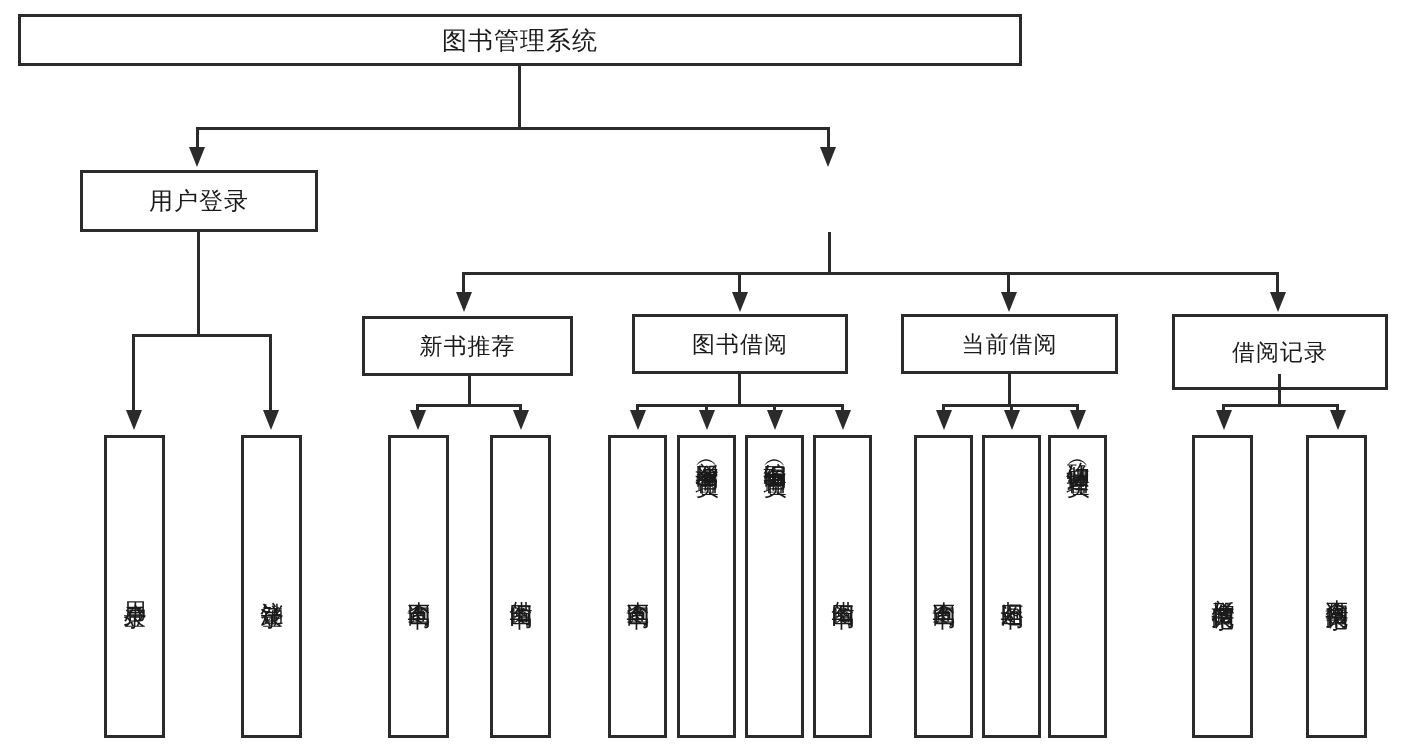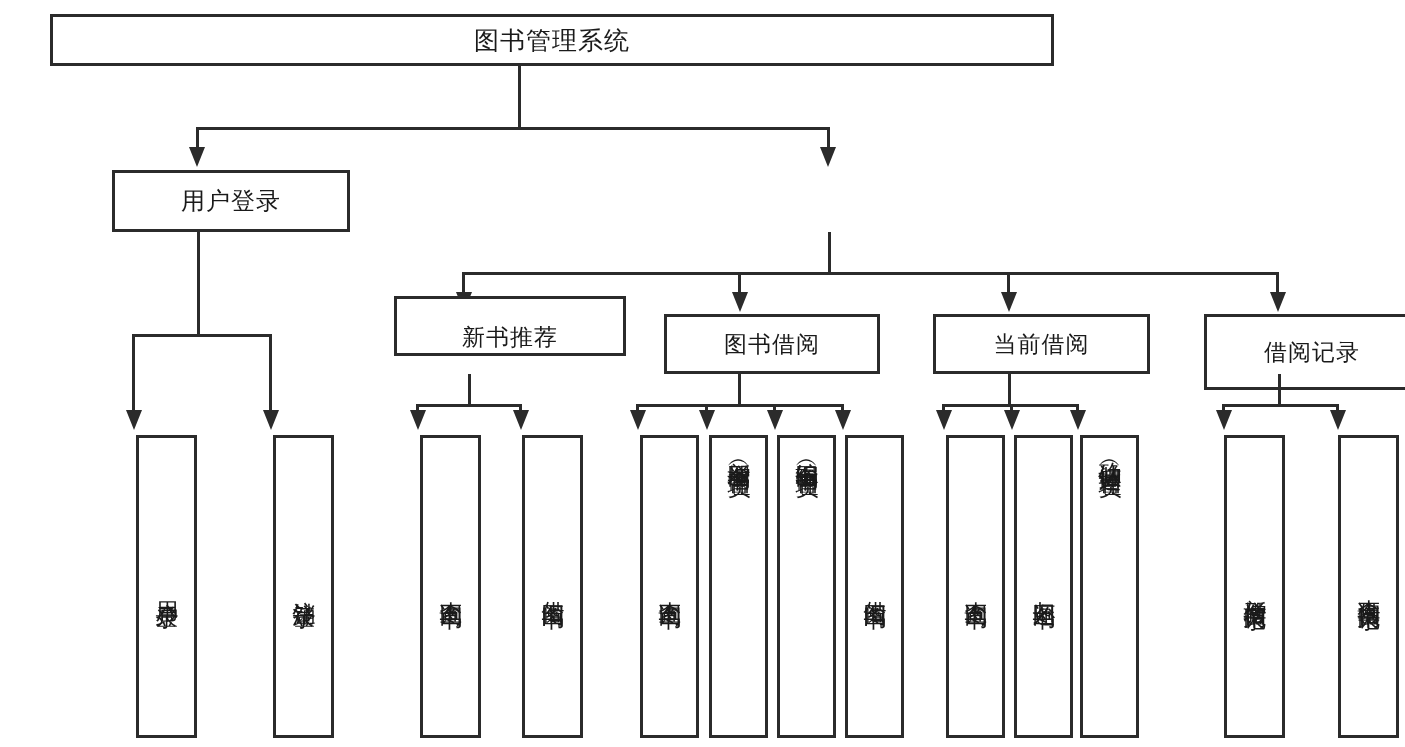--- a/index.html
+++ b/index.html
@@ -23,21 +23,20 @@
   .node {
     position: absolute;
     box-sizing: border-box;
     border: 3px solid #2b2b2b;
     background: #ffffff;
     color: #1a1a1a;
     display: flex;
     align-items: center;
     justify-content: center;
     text-align: center;
-    margin-left: 32px;
   }
   .node.root {
     font-size: 25px;
     letter-spacing: 1px;
   }
   .node.lvl2 {
     font-size: 24px;
     letter-spacing: 1px;
   }
   .node.lvl3 {
@@ -122,21 +121,21 @@
   <div class="hline" style="left:462px; top:272px; width:817px; height:3px;"></div>
   <div class="vline" style="left:462px; top:272px; width:3px; height:22px;"></div>
   <div class="arrow" style="left:456px; top:292px;"></div>
   <div class="vline" style="left:738px; top:272px; width:3px; height:22px;"></div>
   <div class="arrow" style="left:732px; top:292px;"></div>
   <div class="vline" style="left:1007px; top:272px; width:3px; height:22px;"></div>
   <div class="arrow" style="left:1001px; top:292px;"></div>
   <div class="vline" style="left:1276px; top:272px; width:3px; height:22px;"></div>
   <div class="arrow" style="left:1270px; top:292px;"></div>
 
-  <div class="node lvl3" style="left:362px; top:296px; width:232px; height:60px;align-items:flex-end;">
+  <div class="node lvl3" style="left:362px; top:316px; width:211px; height:60px;">
     <span>新书推荐</span>
   </div>
   <div class="node lvl3" style="left:901px; top:314px; width:217px; height:60px;">
     <span>当前借阅</span>
   </div>
   <div class="node lvl3" style="left:632px; top:314px; width:216px; height:60px;">
     <span>图书借阅</span>
   </div>
   <div class="node lvl3" style="left:1172px; top:314px; width:216px; height:76px;">
     <span>借阅记录</span>

